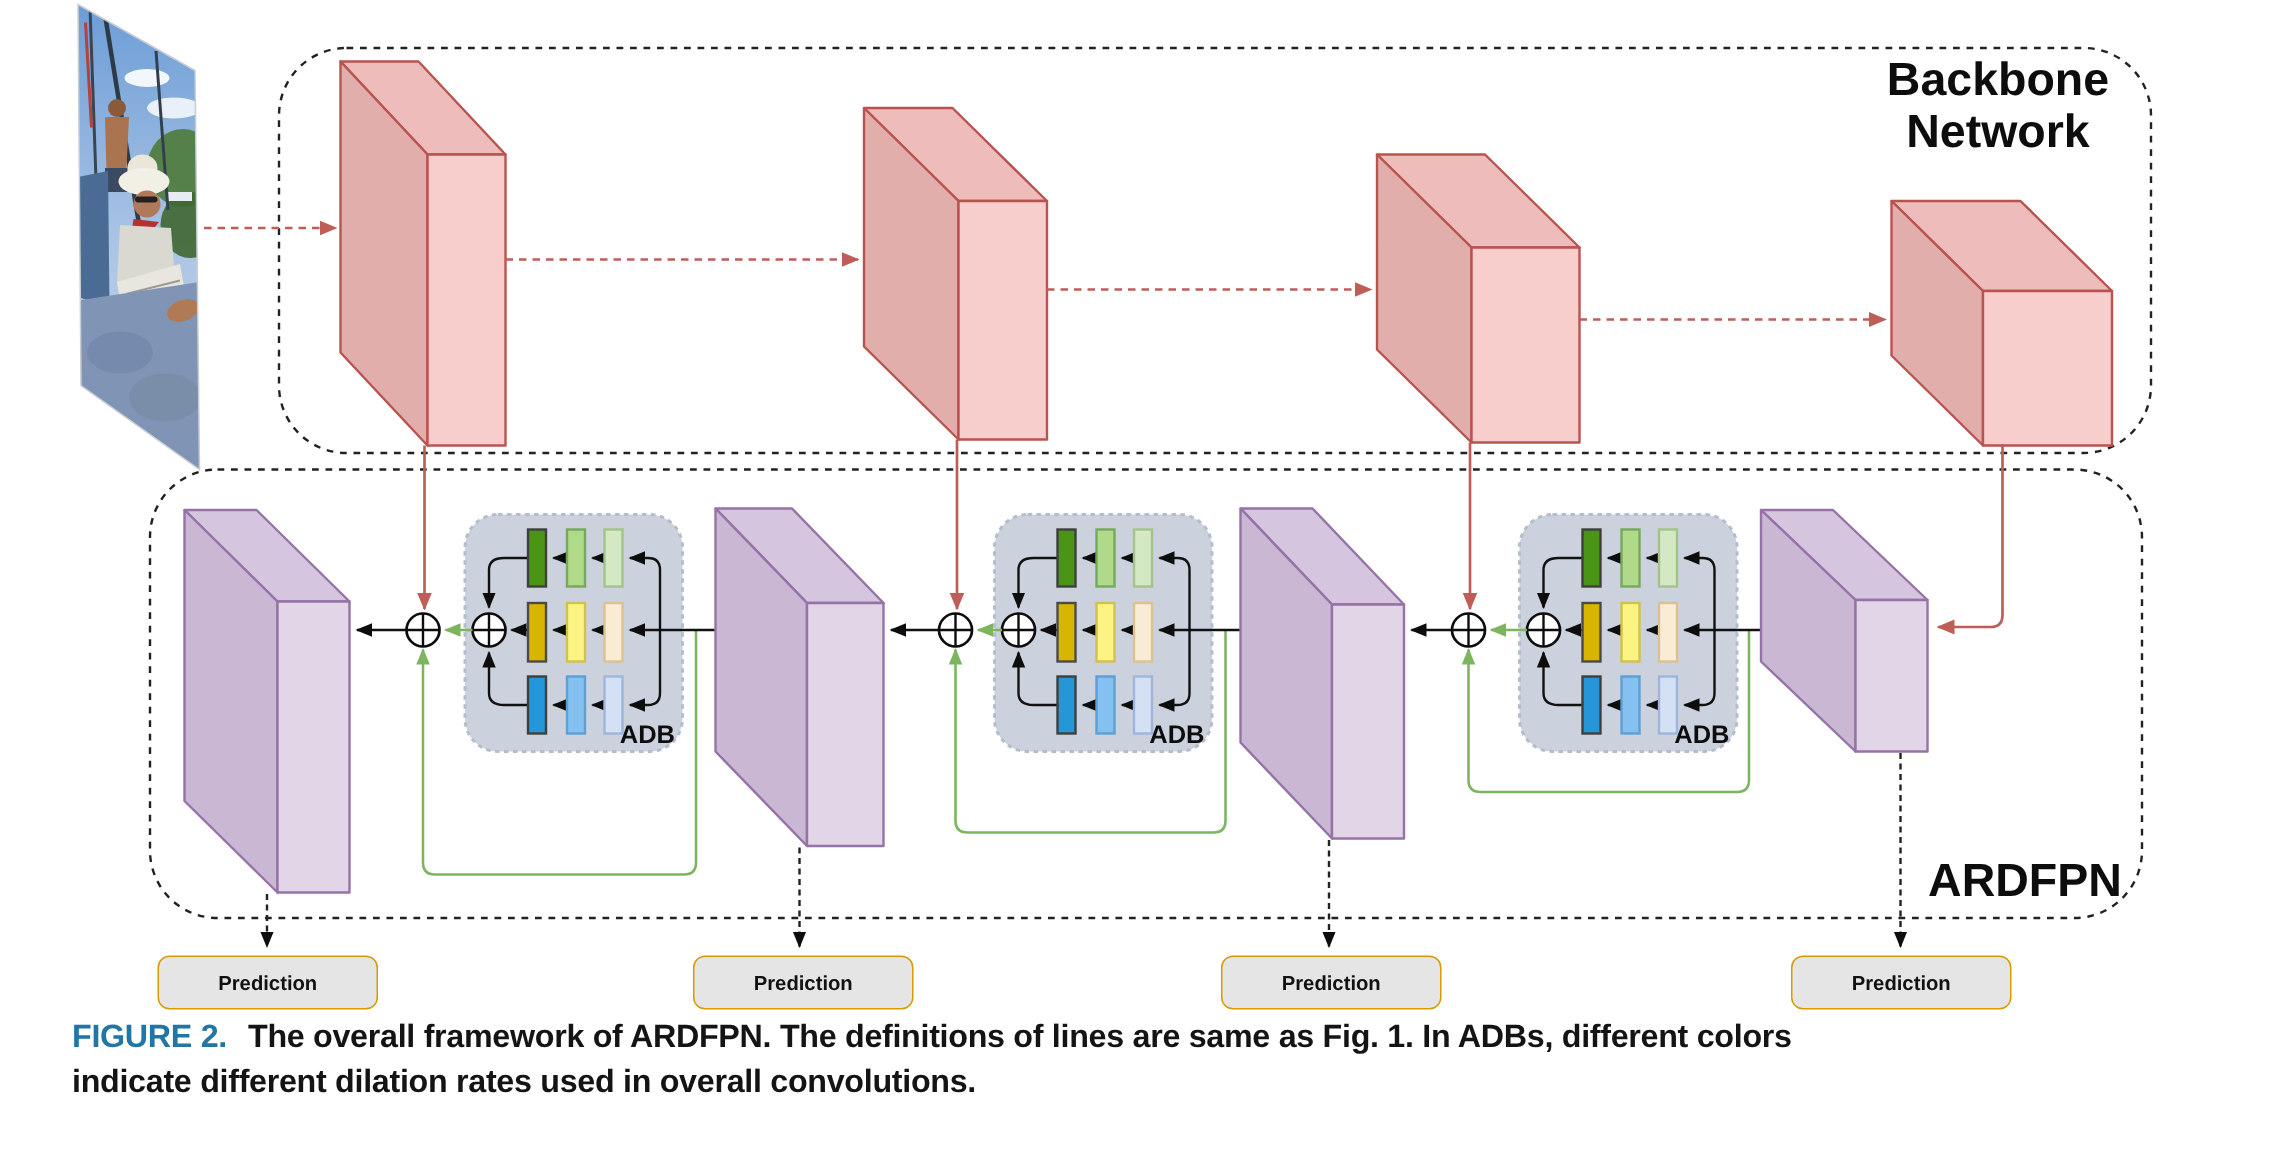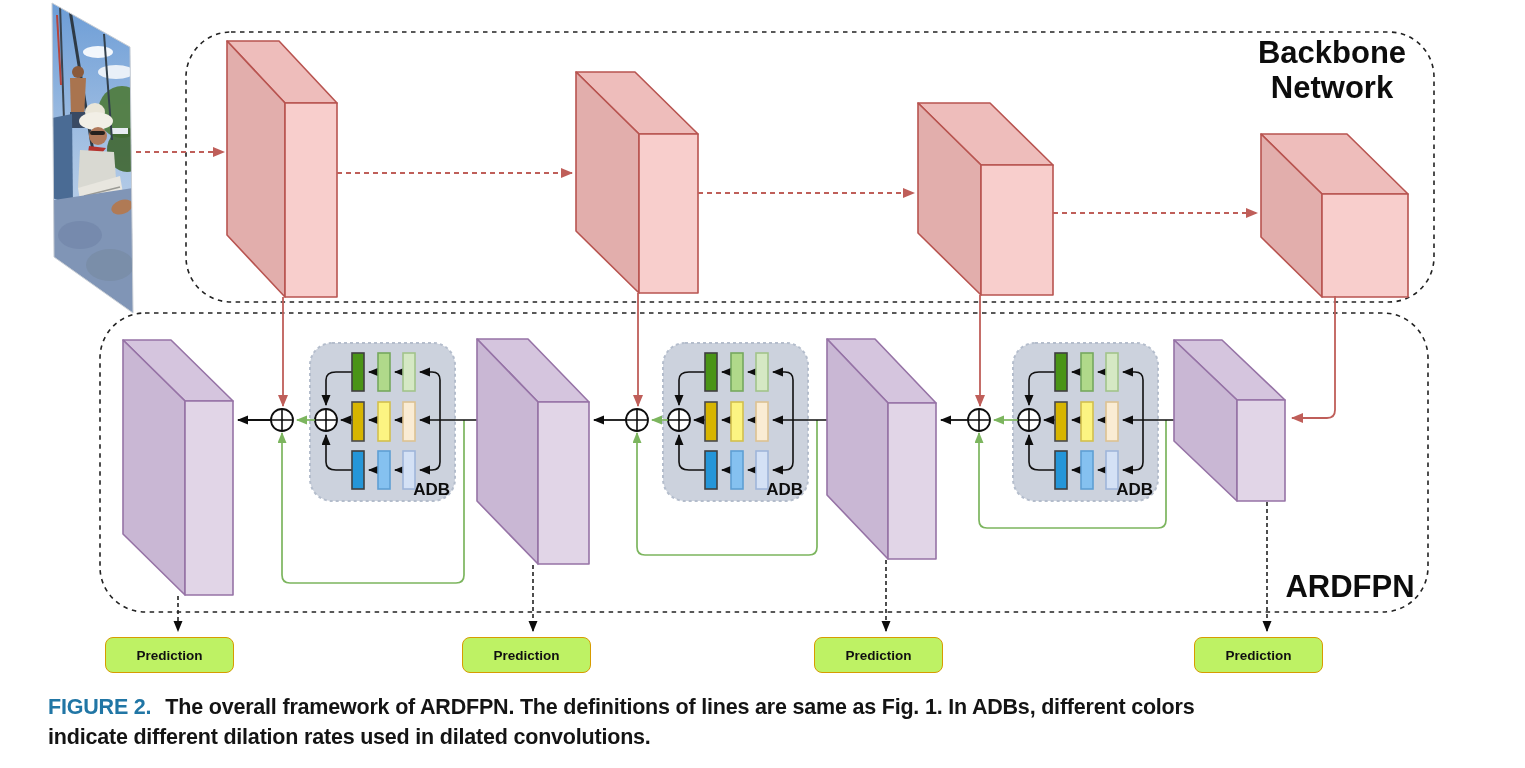--- a/index.html
+++ b/index.html
@@ -25,25 +25,25 @@
   .red-solid{fill:none;stroke:#bf5e59;stroke-width:1.8;}
   .green-line{fill:none;stroke:#7cb55e;stroke-width:1.7;}
   .pred-dash{fill:none;stroke:#222222;stroke-width:1.6;stroke-dasharray:4 3;}
   .oplus-circle{fill:#ffffff;stroke:#0d0d0d;stroke-width:1.8;}
   .oplus-cross{fill:none;stroke:#0d0d0d;stroke-width:1.6;}
   .bar{stroke-width:1.6;}
 
   .big-label{font-family:"Liberation Sans",sans-serif;font-weight:bold;font-size:31px;fill:#0d0d0d;}
   .adb-label{font-family:"Liberation Sans",sans-serif;font-weight:bold;font-size:17px;fill:#0d0d0d;}
 
-  .pred-box{position:absolute;width:129px;height:36px;box-sizing:border-box;
-            background:#bef264;border:1.6px solid #d79b00;border-radius:8px;
+  .pred-box{position:absolute;width:147px;height:36px;box-sizing:border-box;
+            background:#e5e5e5;border:1.6px solid #d79b00;border-radius:8px;
             display:flex;align-items:center;justify-content:center;
             font-weight:bold;font-size:13.5px;color:#111;}
-  .caption{position:absolute;left:48px;top:692px;width:1400px;
+  .caption{position:absolute;left:48px;top:676px;width:1400px;
            font-weight:bold;font-size:21.5px;line-height:30px;color:#141414;
            letter-spacing:-0.2px;}
   .caption .fig-label{color:#2176a5;margin-right:14px;}
 </style>
 </head>
 <body>
 
 <div class="stage">
 
 <svg width="1525" height="690" viewBox="0 0 1525 690">
@@ -231,16 +231,16 @@
     </div>
 <div class="pred-box" style="left:814px;top:637px;">
       <span>Prediction</span>
     </div>
 <div class="pred-box" style="left:1194px;top:637px;">
       <span>Prediction</span>
     </div>
 
 <div class="caption">
   <span class="fig-label">FIGURE 2.</span><span>The overall framework of ARDFPN. The definitions of lines are same as Fig. 1. In ADBs, different colors</span><br>
-  <span>indicate different dilation rates used in dilated convolutions.</span>
+  <span>indicate different dilation rates used in overall convolutions.</span>
 </div>
 
 </div>
 
 </body></html>

